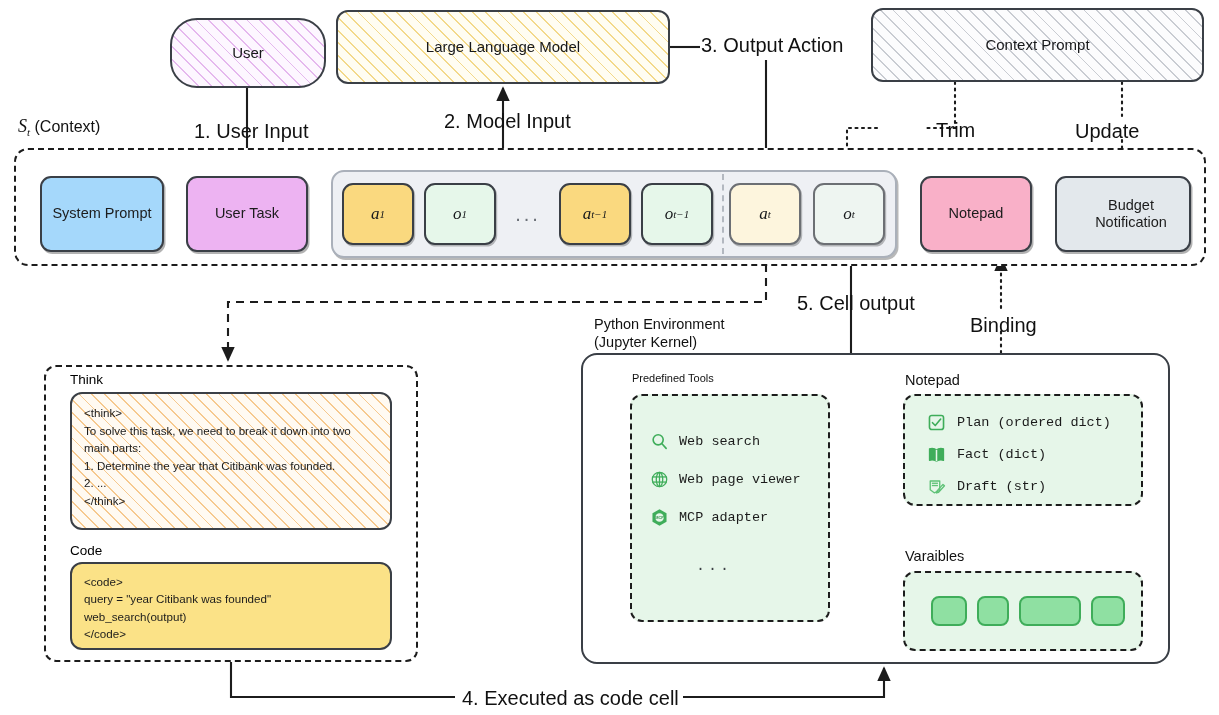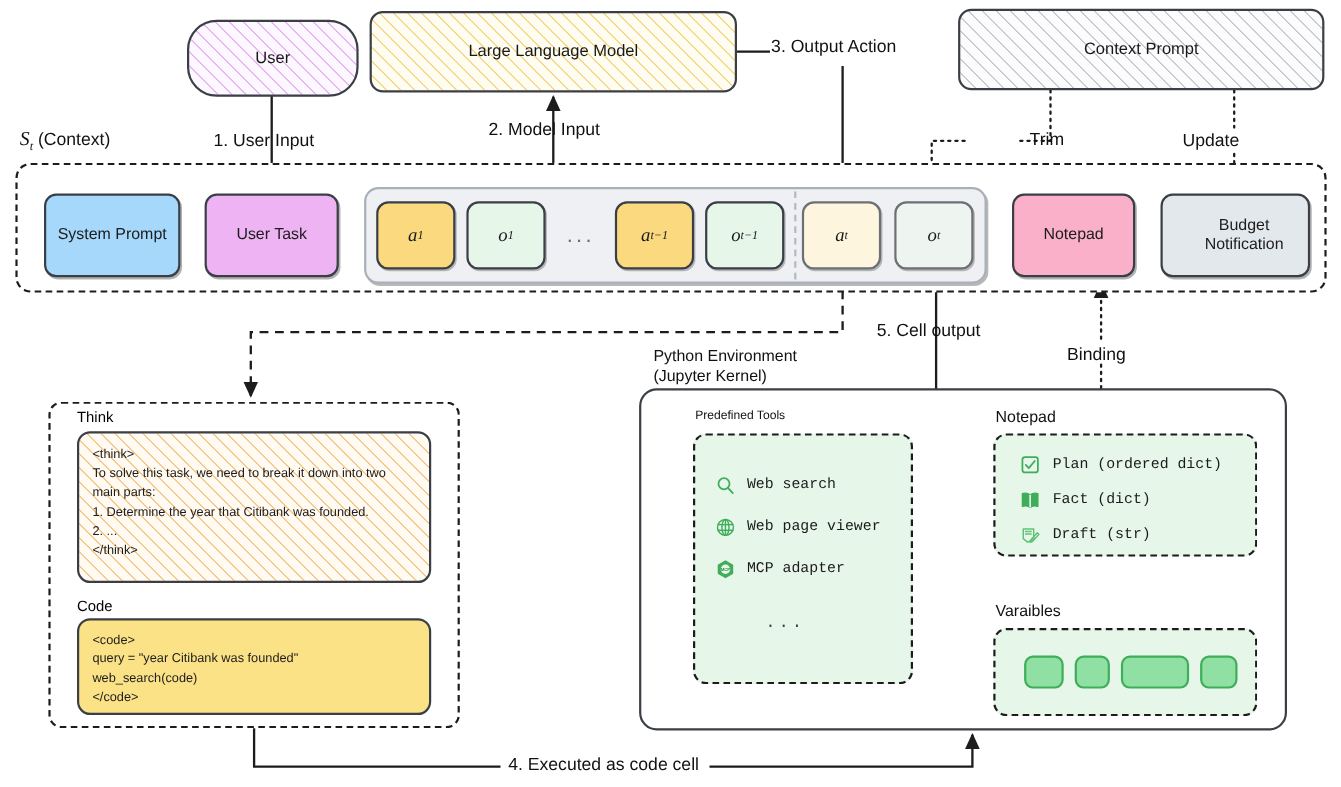--- a/index.html
+++ b/index.html
@@ -69,21 +69,21 @@
   .tok-a-new{background:#fdf5dd;border-color:#6c6f74;}
   .tok-o-new{background:#eef5f1;border-color:#6c6f74;}
   #tok-a1{left:342px;} #tok-o1{left:424px;}
   #tok-dots{position:absolute;left:500px;top:183px;width:56px;height:62px;display:flex;align-items:center;
       justify-content:center;font-size:20px;color:#6a6f76;letter-spacing:3px;}
   #tok-at1{left:559px;} #tok-ot1{left:641px;}
   #tok-at{left:729px;} #tok-ot{left:813px;}
   #traj-divider{position:absolute;left:722px;top:174px;width:0;height:80px;border-left:2px dashed #b3b8c0;}
 
   
-  .flab{position:absolute;font-size:16px;color:#111;white-space:nowrap;}
+  .flab{position:absolute;font-size:20px;color:#111;white-space:nowrap;}
   #lab-user-input{left:194px;top:120px;}
   #lab-model-input{left:444px;top:110px;}
   #lab-output-action{left:701px;top:34px;}
   #lab-trim{left:936px;top:119px;}
   #lab-update{left:1075px;top:120px;}
   #lab-cell-output{left:797px;top:292px;}
   #lab-binding{left:970px;top:314px;}
   #lab-exec{left:458px;top:687px;background:#fff;padding:0 4px;}
 
   
@@ -253,21 +253,21 @@
     <div class="ln">To solve this task, we need to break it down into two</div>
     <div class="ln">main parts:</div>
     <div class="ln">1. Determine the year that Citibank was founded.</div>
     <div class="ln">2. ...</div>
     <div class="ln">&lt;/think&gt;</div>
   </div>
   <div class="sec-cap" id="cap-code">Code</div>
   <div id="code-body">
     <div class="ln">&lt;code&gt;</div>
     <div class="ln">query = "year Citibank was founded"</div>
-    <div class="ln">web_search(code)</div>
+    <div class="ln">web_search(output)</div>
     <div class="ln">&lt;/code&gt;</div>
   </div>
 
   <div id="cap-pyenv">
     <div>Python Environment</div>
     <div>(Jupyter Kernel)</div>
   </div>
   <div id="pyenv"></div>
 
   <div id="cap-tools">Predefined Tools</div>

